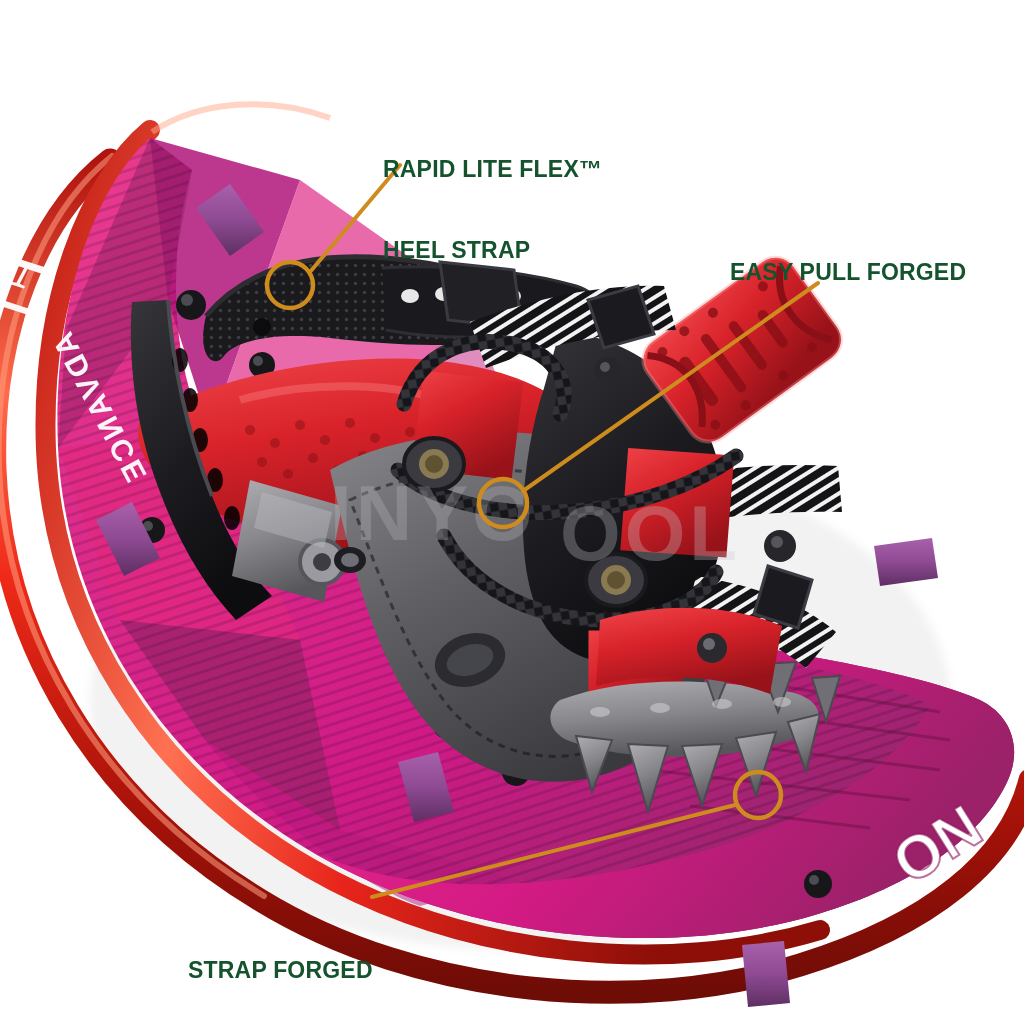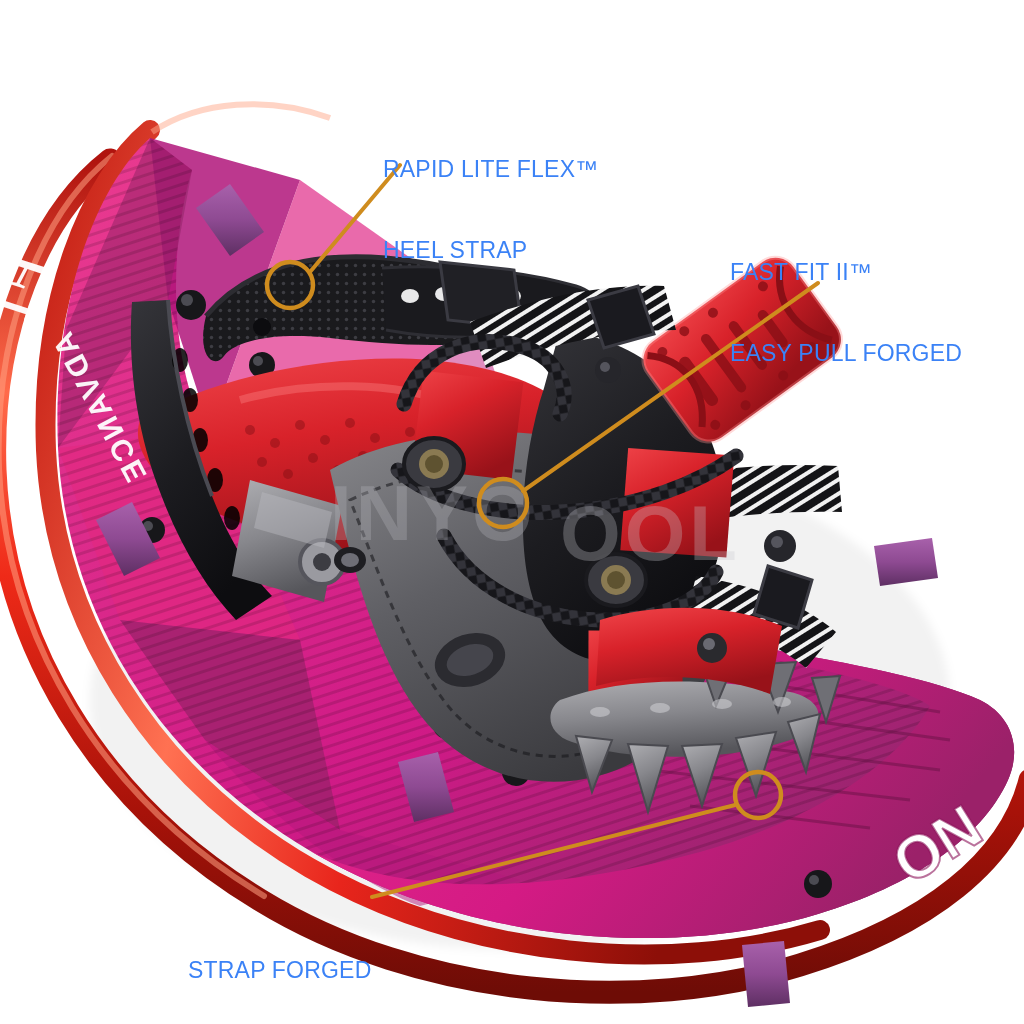--- a/index.html
+++ b/index.html
@@ -1,21 +1,21 @@
 <!DOCTYPE html>
 <html><head>
 <meta charset="utf-8">
 <style>
   html,body{margin:0;padding:0;background:#fff;}
   body{width:1024px;height:1024px;overflow:hidden;
        font-family:"Liberation Sans",sans-serif;}
   #stage{position:relative;width:1024px;height:1024px;background:#ffffff;}
   #product{position:absolute;left:0;top:0;width:1024px;height:1024px;}
   #overlay{position:absolute;left:0;top:0;width:1024px;height:1024px;pointer-events:none;}
-  .callout{position:absolute;color:#3b82f6;font-weight:normal;font-size:23px;
+  .callout{position:absolute;color:#14532d;font-weight:bold;font-size:23px;
            line-height:1.17;letter-spacing:.2px;white-space:pre;}
   .callout .ln{display:block;}
 </style>
 </head>
 <body>
 
 <div id="stage">
 
   <svg id="product" viewBox="0 0 1024 1024">
     <defs>
@@ -342,21 +342,20 @@
       <circle cx="758" cy="795" r="23" fill="none" stroke="#cf8c1e" stroke-width="4.5"></circle>
     </g>
   </svg>
 
   <div class="callout" style="left:383px;top:102px;">
     <span class="ln">RAPID LITE FLEX™</span>
     <span class="ln">HEEL STRAP</span>
   </div>
 
   <div class="callout" style="left:730px;top:205px;">
-    <span class="ln">FAST FIT II™</span>
     <span class="ln">EASY PULL FORGED</span>
   </div>
 
   <div class="callout" style="left:188px;top:903px;">
     <span class="ln">STRAP FORGED</span>
     
   </div>
 
 </div>
 

